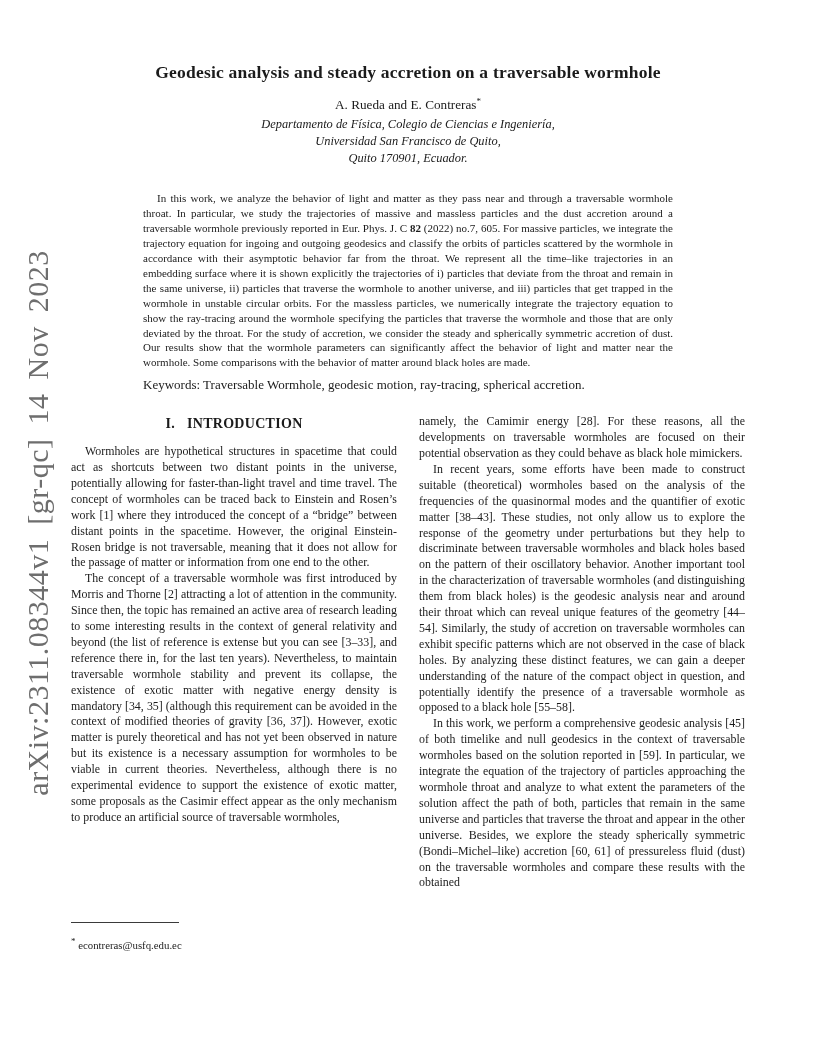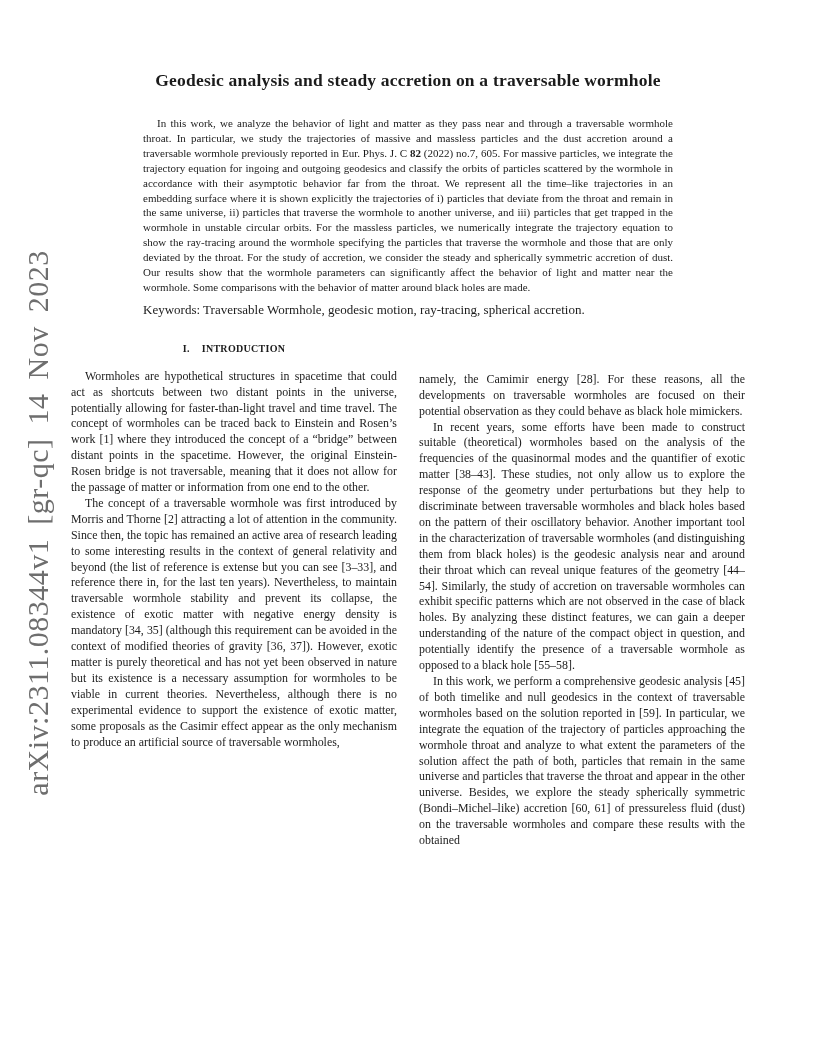--- a/index.html
+++ b/index.html
@@ -23,21 +23,21 @@
     left: 38px;
     transform: translate(-50%, -50%) rotate(-90deg);
     transform-origin: center center;
     white-space: nowrap;
     font-size: 30px;
     color: #6e6e6e;
     letter-spacing: 0.5px;
     word-spacing: 6px;
   }
   .title {
-    margin: 8px;
+    margin: 0;
     padding-top: 62px;
     text-align: center;
     font-size: 17.5px;
     font-weight: bold;
     letter-spacing: 0.2px;
   }
   .authors {
     text-align: center;
     margin-top: 14px;
     font-size: 13.2px;
@@ -78,30 +78,30 @@
   }
   .col {
     width: 326px;
     font-size: 11.9px;
     line-height: 15.9px;
     text-align: justify;
   }
   .section-heading {
     margin: 2px 0 12px 0;
     text-align: center;
-    font-size: 10px;
+    font-size: 14px;
     font-weight: bold;
     letter-spacing: 0.3px;
   }
   .section-heading .num { margin-right: 12px; }
   .col p {
     margin: 0;
     text-indent: 14px;
   }
-  .col p.noindent { text-indent: 0; margin-top: 33px; }
+  .col p.noindent { text-indent: 0; }
   .footnote {
     position: absolute;
     left: 71px;
     top: 922px;
     width: 326px;
     font-size: 10.8px;
   }
   .footnote-rule {
     width: 108px;
     height: 0;
@@ -115,21 +115,29 @@
 </style>
 </head>
 <body>
 
 <div class="page">
 
   <div class="watermark">arXiv:2311.08344v1 [gr-qc] 14 Nov 2023</div>
 
   <h1 class="title">Geodesic analysis and steady accretion on a traversable wormhole</h1>
 
+  <div class="authors">
+    <span>A. Rueda and E. Contreras</span><span class="sup">*</span>
+  </div>
 
+  <div class="affiliation">
+    <div>Departamento de Física, Colegio de Ciencias e Ingeniería,</div>
+    <div>Universidad San Francisco de Quito,</div>
+    <div>Quito 170901, Ecuador.</div>
+  </div>
 
   <div class="abstract"><span>In this work, we analyze the behavior of light and matter as they pass near and through a traversable wormhole throat. In particular, we study the trajectories of massive and massless particles and the dust accretion around a traversable wormhole previously reported in Eur. Phys. J. C </span><span class="b">82</span><span> (2022) no.7, 605. For massive particles, we integrate the trajectory equation for ingoing and outgoing geodesics and classify the orbits of particles scattered by the wormhole in accordance with their asymptotic behavior far from the throat. We represent all the time–like trajectories in an embedding surface where it is shown explicitly the trajectories of i) particles that deviate from the throat and remain in the same universe, ii) particles that traverse the wormhole to another universe, and iii) particles that get trapped in the wormhole in unstable circular orbits. For the massless particles, we numerically integrate the trajectory equation to show the ray-tracing around the wormhole specifying the particles that traverse the wormhole and those that are only deviated by the throat. For the study of accretion, we consider the steady and spherically symmetric accretion of dust. Our results show that the wormhole parameters can significantly affect the behavior of light and matter near the wormhole. Some comparisons with the behavior of matter around black holes are made.</span></div>
 
   <div class="keywords">
     <span>Keywords:</span>
     <span>Traversable Wormhole, geodesic motion, ray-tracing, spherical accretion.</span>
   </div>
 
   <div class="columns">
 
@@ -142,14 +150,21 @@
     </div>
 
     <div class="col">
       <p class="noindent">namely, the Camimir energy [28]. For these reasons, all the developments on traversable wormholes are focused on their potential observation as they could behave as black hole mimickers.</p>
       <p>In recent years, some efforts have been made to construct suitable (theoretical) wormholes based on the analysis of the frequencies of the quasinormal modes and the quantifier of exotic matter [38–43]. These studies, not only allow us to explore the response of the geometry under perturbations but they help to discriminate between traversable wormholes and black holes based on the pattern of their oscillatory behavior. Another important tool in the characterization of traversable wormholes (and distinguishing them from black holes) is the geodesic analysis near and around their throat which can reveal unique features of the geometry [44–54]. Similarly, the study of accretion on traversable wormholes can exhibit specific patterns which are not observed in the case of black holes. By analyzing these distinct features, we can gain a deeper understanding of the nature of the compact object in question, and potentially identify the presence of a traversable wormhole as opposed to a black hole [55–58].</p>
       <p>In this work, we perform a comprehensive geodesic analysis [45] of both timelike and null geodesics in the context of traversable wormholes based on the solution reported in [59]. In particular, we integrate the equation of the trajectory of particles approaching the wormhole throat and analyze to what extent the parameters of the solution affect the path of both, particles that remain in the same universe and particles that traverse the throat and appear in the other universe. Besides, we explore the steady spherically symmetric (Bondi–Michel–like) accretion [60, 61] of pressureless fluid (dust) on the traversable wormholes and compare these results with the obtained</p>
     </div>
 
   </div>
 
+  <div class="footnote">
+    <div class="footnote-rule"></div>
+    <div>
+      <span class="sup">*</span>
+      <a href="#">econtreras@usfq.edu.ec</a>
+    </div>
+  </div>
 
 </div>
 
 </body></html>

